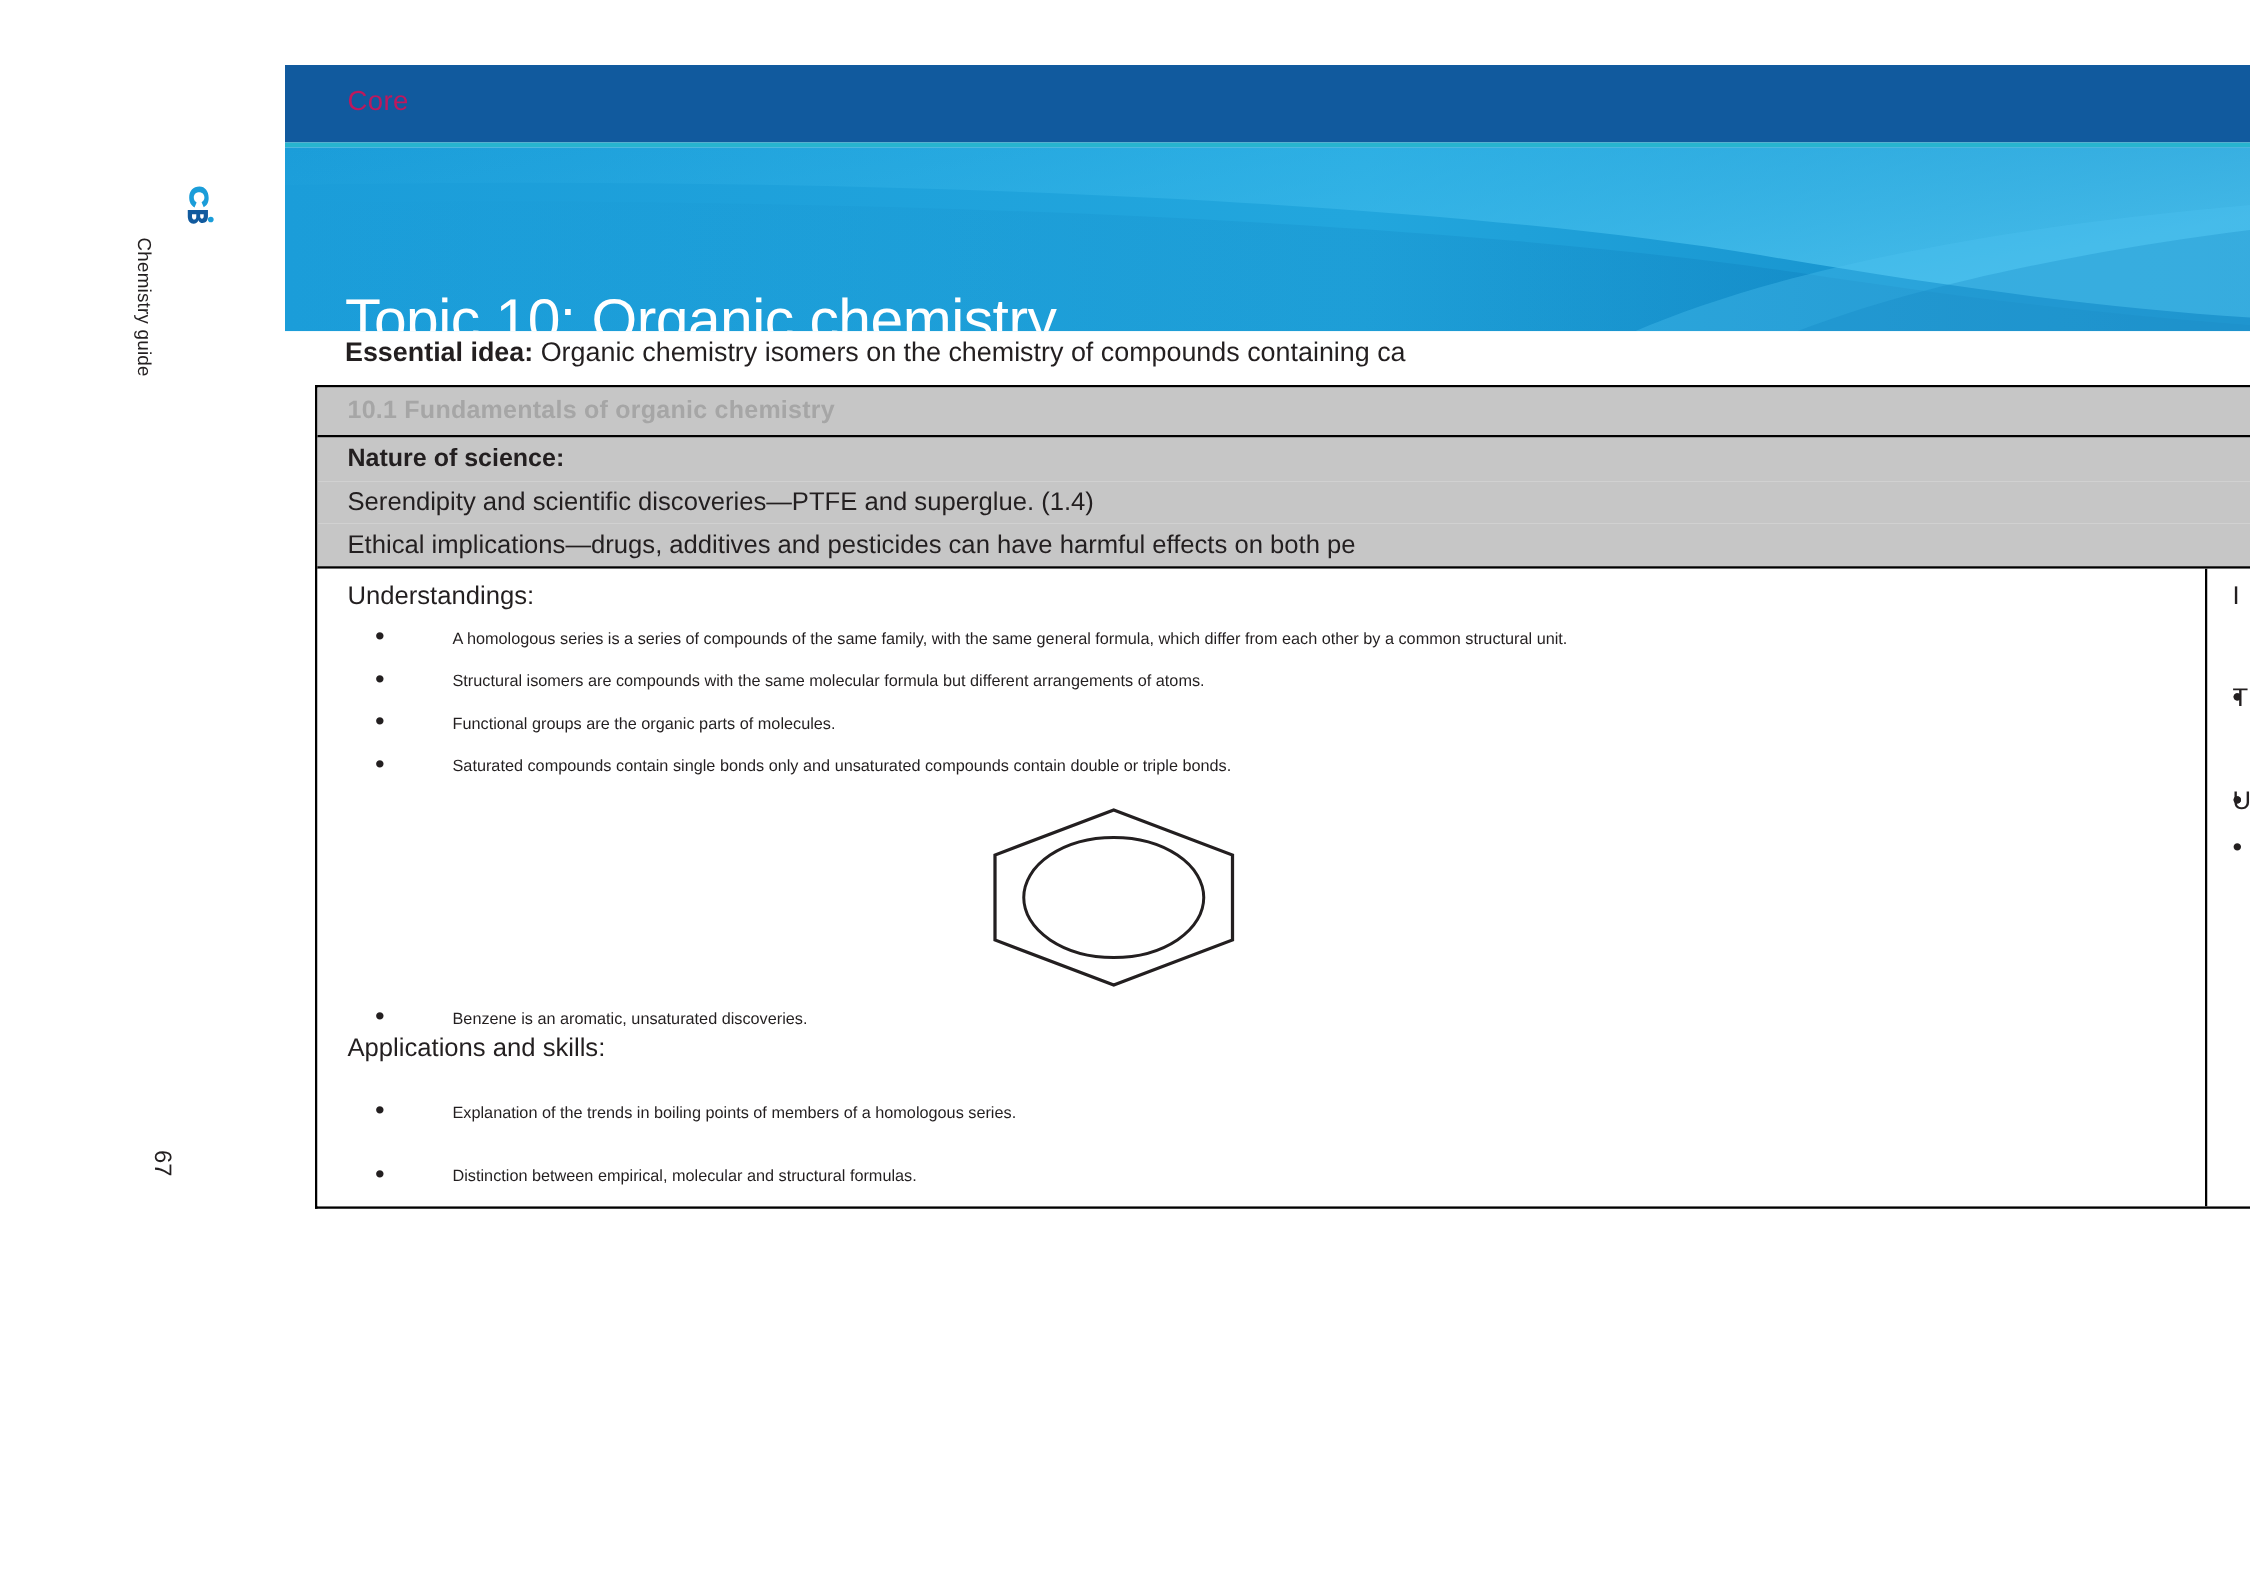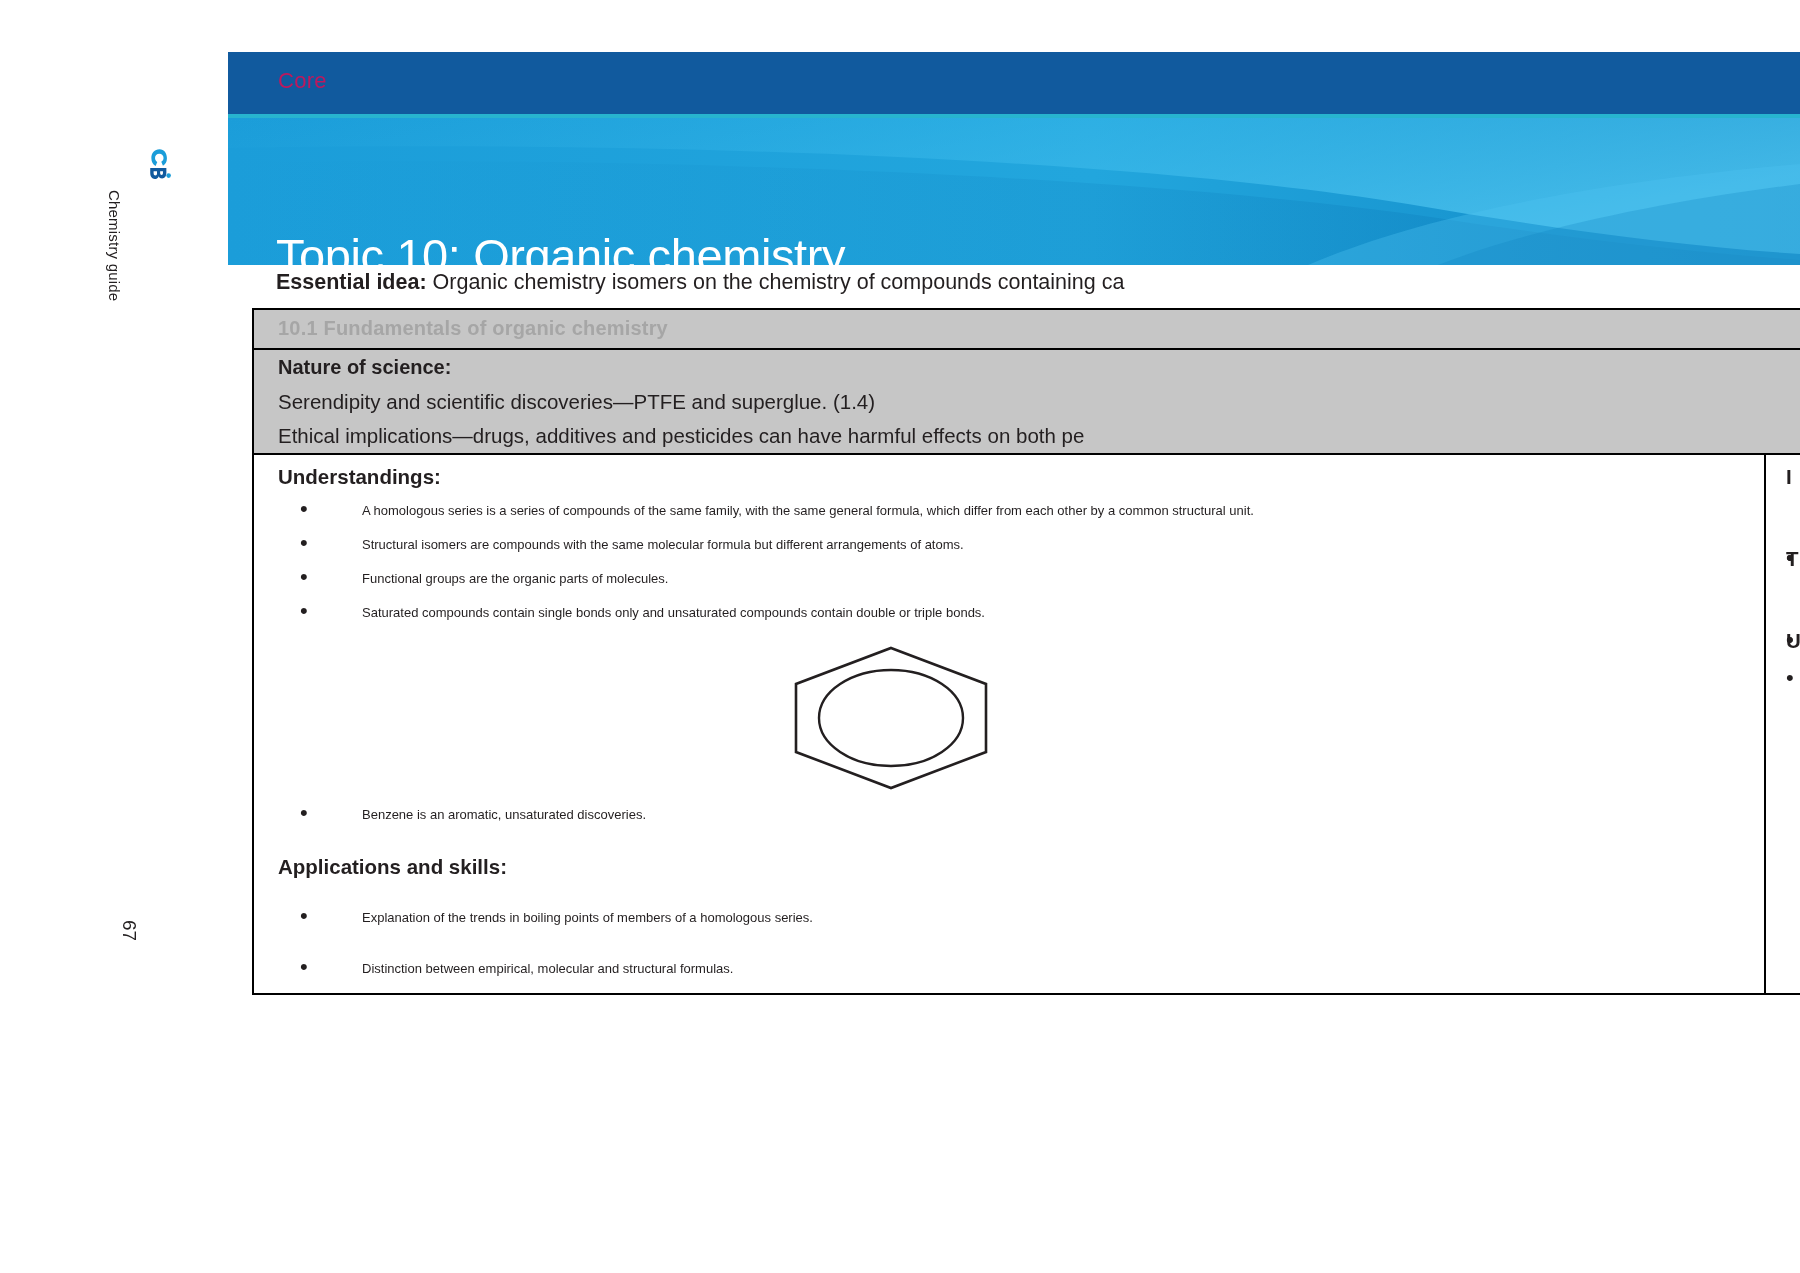--- a/index.html
+++ b/index.html
@@ -193,21 +193,21 @@
 
   .col-right {
     flex: 1 1 auto;
     padding: 10px 0 12px 20px;
     background: #fff;
     overflow: hidden;
   }
 
   .col-head {
     font-size: 20.5px;
-    font-weight: bold;
+    font-weight: normal;
     color: #231f20;
     white-space: nowrap;
     margin-bottom: 2px;
   }
   .col-head.spaced { margin-top: 26px; }
 
   ul.bullets { list-style: none; margin: 0; padding: 0; }
 
   ul.bullets li {
     position: relative;
@@ -336,21 +336,21 @@
           <svg width="210" height="148" viewBox="0 0 210 148">
             <polygon points="105,4 200,40 200,108 105,144 10,108 10,40" fill="none" stroke="#231f20" stroke-width="2.6"></polygon>
             <ellipse cx="105" cy="74" rx="72" ry="48" fill="none" stroke="#231f20" stroke-width="2.4"></ellipse>
           </svg>
         </div>
 
         <ul class="bullets">
           <li>Benzene is an aromatic, unsaturated discoveries.</li>
         </ul>
 
-        <div class="col-head" style="margin-top:28px;">Applications and skills:</div>
+        <div class="col-head" style="margin-top:0;">Applications and skills:</div>
 
         <ul class="bullets tight">
           <li>Explanation of the trends in boiling points of members of a homologous series.</li>
           <li>Distinction between empirical, molecular and structural formulas.</li>
         </ul>
       </div>
 
       <div class="col-right">
         <div class="col-head">I</div>
         <ul class="right-bullets">

